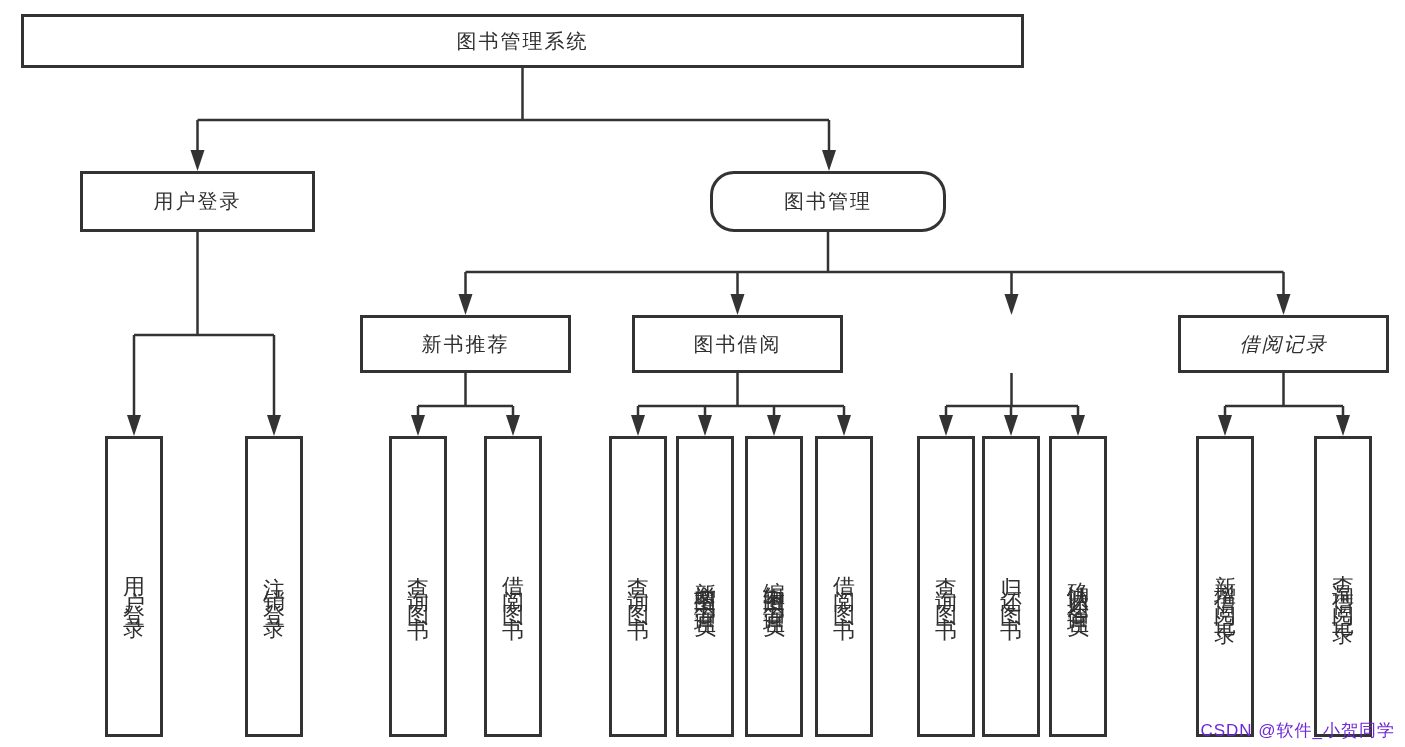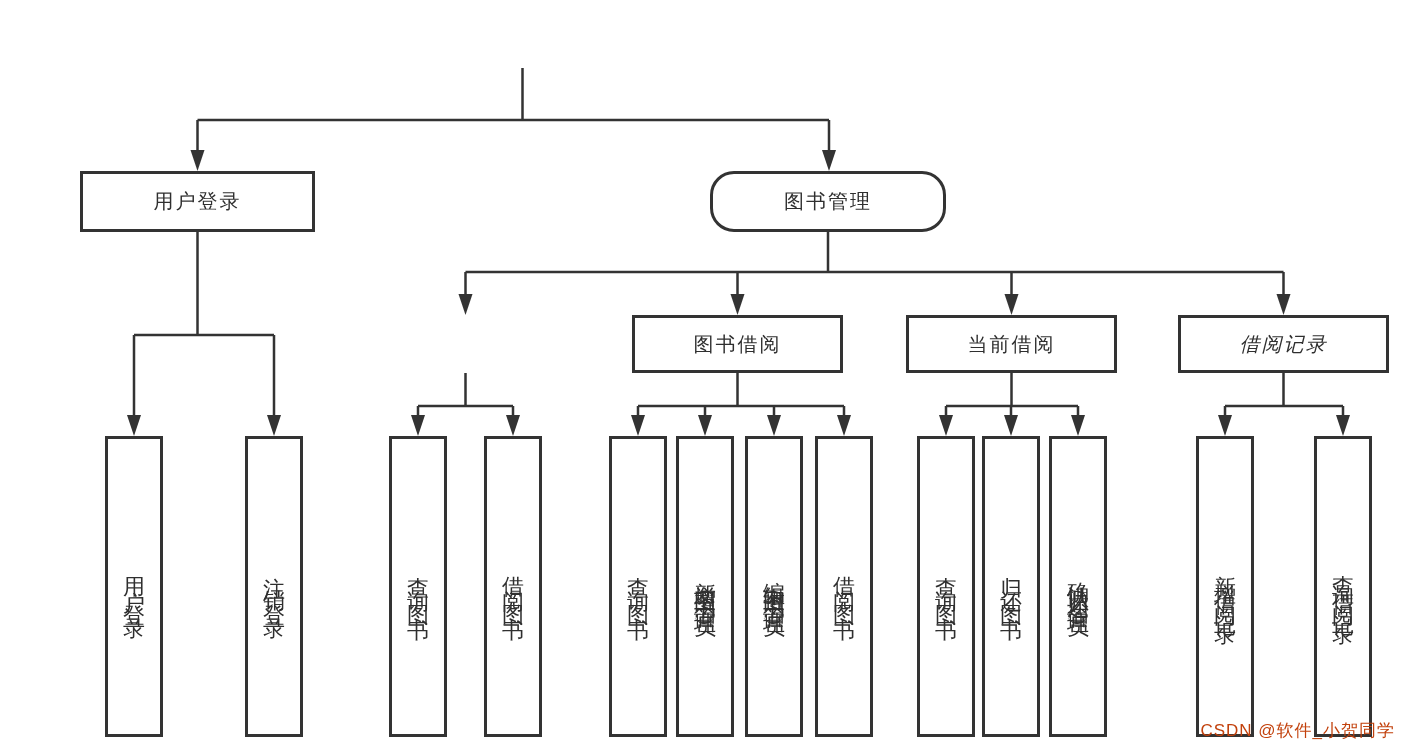--- a/index.html
+++ b/index.html
@@ -43,21 +43,21 @@
     color: #2f2f2f;
   }
   .leaf.med .vtext { letter-spacing: 10px; }
   .leaf.long .vtext { letter-spacing: 5px; }
 
   .watermark {
     position: absolute;
     right: 10px;
     bottom: 5px;
     font-size: 17px;
-    color: #c2410c;
+    color: #6d28d9;
     letter-spacing: 1px;
     z-index: 3;
     white-space: nowrap;
   }
 </style>
 </head>
 <body>
 
 <div class="canvas">
 
@@ -104,33 +104,36 @@
     <polygon fill="#333333" points="1004,415 1018,415 1011,436"></polygon>
     <polygon fill="#333333" points="1071,415 1085,415 1078,436"></polygon>
 
     <g stroke="#333333" stroke-width="2.5" fill="none">
       <path d="M1283.5 373 V406 M1225 406 H1343 M1225 406 V417 M1343 406 V417"></path>
     </g>
     <polygon fill="#333333" points="1218,415 1232,415 1225,436"></polygon>
     <polygon fill="#333333" points="1336,415 1350,415 1343,436"></polygon>
   </svg>
 
+  <div class="node" style="left:21px; top:14px; width:1003px; height:54px;">
+    <span>图书管理系统</span>
+  </div>
 
   <div class="node" style="left:80px; top:171px; width:235px; height:61px;">
     <span>用户登录</span>
   </div>
   <div class="node" style="left:710px; top:171px; width:236px; height:61px;border-radius:24px;">
     <span>图书管理</span>
   </div>
 
+  <div class="node" style="left:360px; top:315px; width:211px; height:58px;">
+    <span>新书推荐</span>
+  </div>
   <div class="node" style="left:632px; top:315px; width:211px; height:58px;">
     <span>图书借阅</span>
-  </div>
-  <div class="node" style="left:906px; top:315px; width:211px; height:58px;">
-    <span>当前借阅</span>
   </div>
   <div class="node" style="left:1178px; top:315px; width:211px; height:58px;font-style:italic;">
     <span>借阅记录</span>
   </div>
 
   <div class="node leaf" style="left:105px; top:436px; width:58px; height:301px;">
     <span class="vtext">用户登录</span>
   </div>
   <div class="node leaf" style="left:245px; top:436px; width:58px; height:301px;">
     <span class="vtext">注销登录</span>

